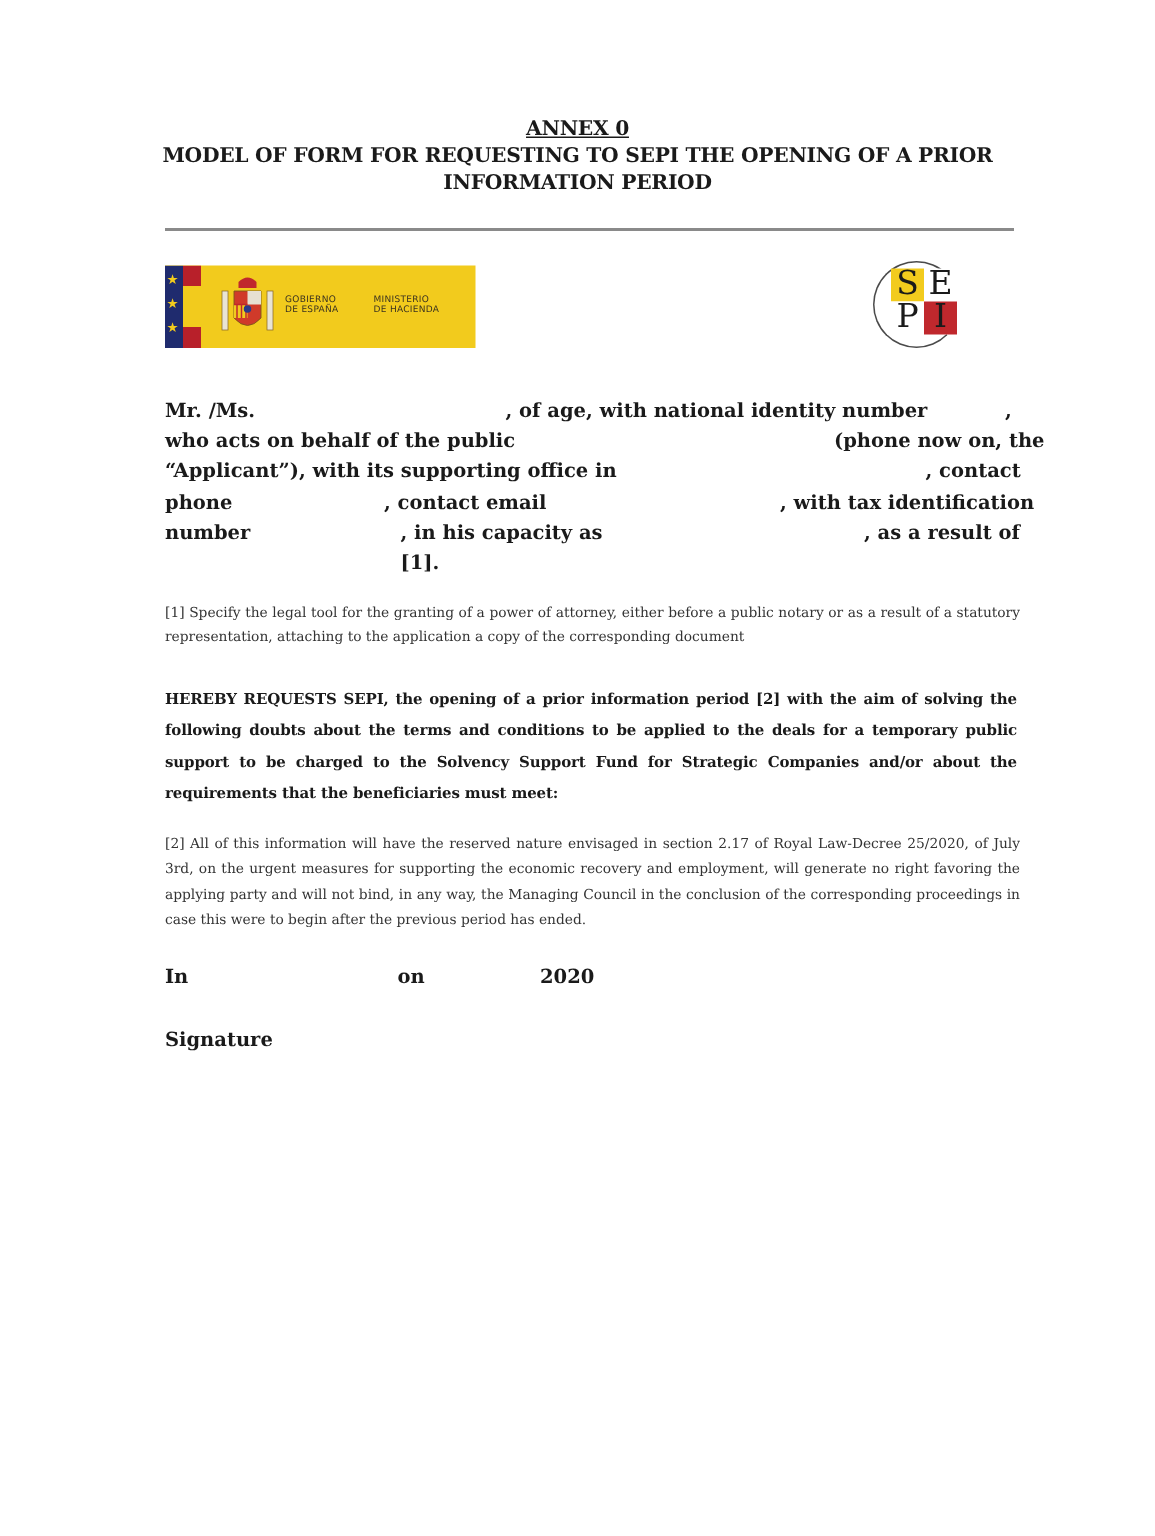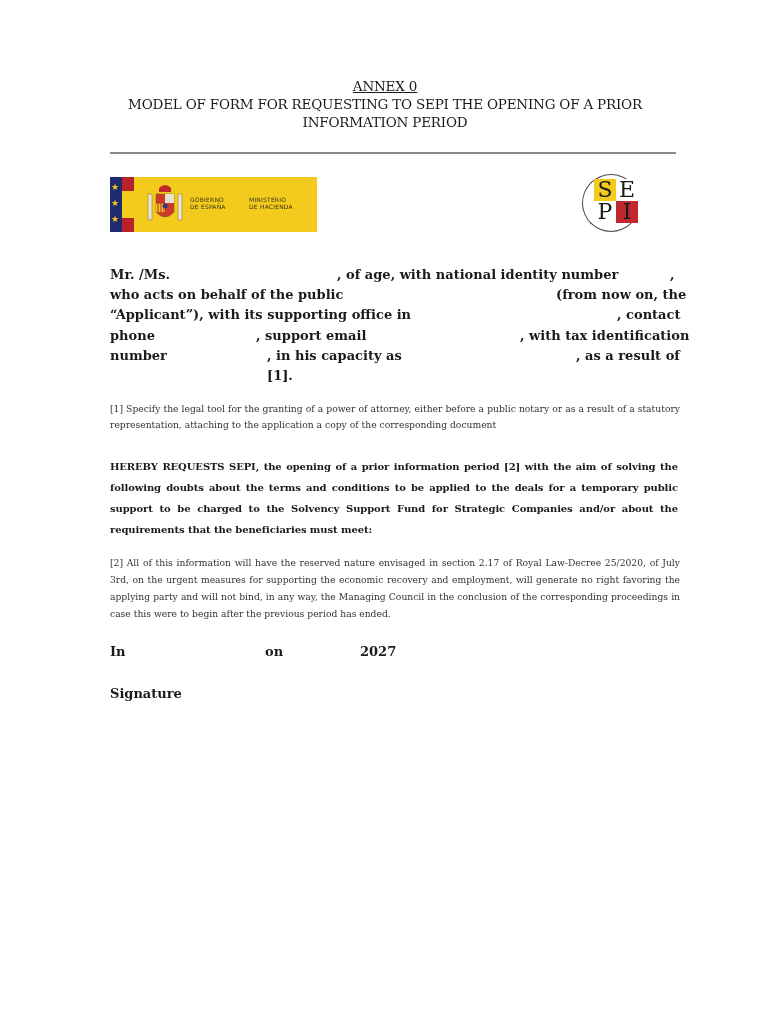--- a/index.html
+++ b/index.html
@@ -1,19 +1,19 @@
 <!DOCTYPE html>
 <html><head>
 <meta charset="utf-8">
 <style>
   html, body { margin:0; padding:0; background:#ffffff; }
   body { width:770px; height:1024px; position:relative; overflow:hidden;
          font-family:"DejaVu Serif", "Liberation Serif", serif; color:#1a1a1a; }
   .abs { position:absolute; }
-  .title { left:0; width:770px; text-align:center; font-weight:normal; font-size:13.5px; line-height:18px; letter-spacing:-0.2px; }
+  .title { left:0; width:770px; text-align:center; font-weight:bold; font-size:13.5px; line-height:18px; letter-spacing:-0.2px; }
   .annex { top:77px; text-decoration:underline; }
   .t1 { top:95px; }
   .t2 { top:113px; }
   .rule { left:110px; top:152px; width:566px; height:0; border-top:2px solid #8a8a8a; }
 
   
   .gob { left:110px; top:177px; width:207px; height:55px; background:#f2cb1d; overflow:hidden; }
   .gob .eu { position:absolute; left:0; top:0; width:12px; height:55px; background:#1f2b6e; }
   .gob .eu span { position:absolute; left:1px; color:#f2cb1d; font-size:9px; line-height:9px; font-family:"DejaVu Sans", sans-serif; }
   .gob .flag { position:absolute; left:12px; top:0; width:12px; height:55px;
@@ -78,38 +78,38 @@
   <div class="cell p">P</div>
   <div class="cell i">I</div>
 </div>
 
 <div>
   <span class="abs body-txt" style="left:110px;top:265px">Mr. /Ms.</span>
   <span class="abs body-txt" style="left:337px;top:265px">, of age, with national identity number</span>
   <span class="abs body-txt" style="left:670px;top:265px">,</span>
 
   <span class="abs body-txt" style="left:110px;top:285px">who acts on behalf of the public</span>
-  <span class="abs body-txt" style="left:556px;top:285px">(from now on, the</span>
+  <span class="abs body-txt" style="left:556px;top:285px">(phone now on, the</span>
 
   <span class="abs body-txt" style="left:110px;top:305px">“Applicant”), with its supporting office in</span>
   <span class="abs body-txt" style="left:617px;top:305px">, contact</span>
 
   <span class="abs body-txt" style="left:110px;top:326px">phone</span>
-  <span class="abs body-txt" style="left:256px;top:326px">, support email</span>
+  <span class="abs body-txt" style="left:256px;top:326px">, contact email</span>
   <span class="abs body-txt" style="left:520px;top:326px">, with tax identification</span>
 
   <span class="abs body-txt" style="left:110px;top:346px">number</span>
   <span class="abs body-txt" style="left:267px;top:346px">, in his capacity as</span>
   <span class="abs body-txt" style="left:576px;top:346px">, as a result of</span>
 
   <span class="abs body-txt" style="left:267px;top:366px">[1].</span>
 </div>
 
 <div class="abs note" style="top:401px">[1] Specify the legal tool for the granting of a power of attorney, either before a public notary or as a result of a statutory representation, attaching to the application a copy of the corresponding document</div>
 
 <div class="abs req">HEREBY REQUESTS SEPI, the opening of  a prior information period [2] with the aim of solving the following doubts about the terms and conditions to be applied to the deals for a temporary public support to be charged to the Solvency Support Fund for Strategic Companies and/or about the requirements that the beneficiaries must meet:</div>
 
 <div class="abs note" style="top:554px;line-height:17px">[2] All of this information will have the reserved nature envisaged in section 2.17 of Royal Law-Decree 25/2020, of July 3rd, on the urgent measures for supporting the economic recovery and employment, will generate no right favoring the applying party and will not bind, in any way, the Managing Council in the conclusion of the corresponding proceedings in case this were to begin after the previous period has ended.</div>
 
 <span class="abs body-txt" style="left:110px;top:642px">In</span>
 <span class="abs body-txt" style="left:265px;top:642px">on</span>
-<span class="abs body-txt" style="left:360px;top:642px">2027</span>
+<span class="abs body-txt" style="left:360px;top:642px">2020</span>
 <span class="abs body-txt" style="left:110px;top:684px">Signature</span>
 
 </body></html>

